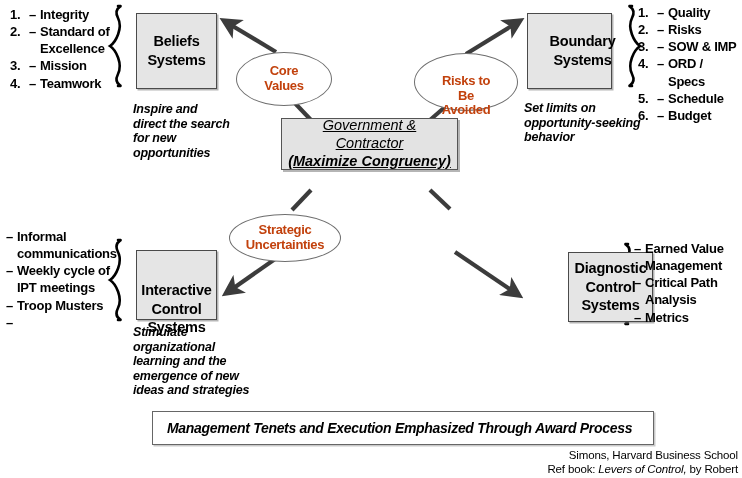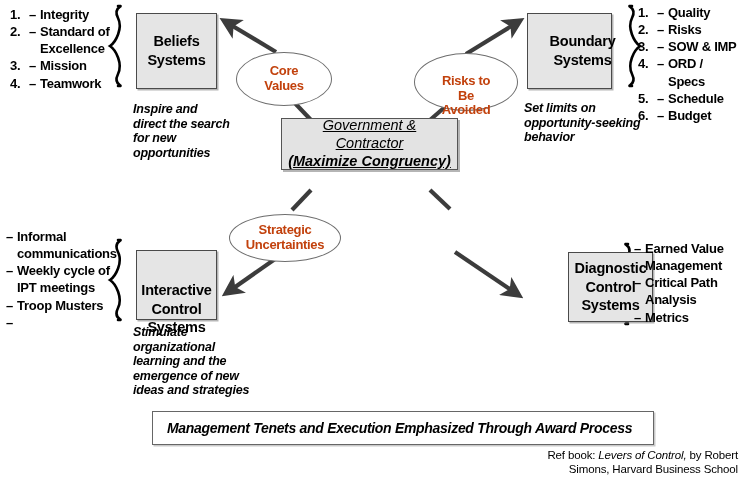--- a/index.html
+++ b/index.html
@@ -282,17 +282,17 @@
     <div class="row">
       <span class="dash">–</span><span class="txt">Metrics</span>
     </div>
   </div>
 
   <div class="banner-box" style="left:128px; top:411px; width:502px; height:34px;margin-left:24px;">
     <span>Management Tenets and Execution Emphasized Through Award Process</span>
   </div>
 
   <div class="ref-note" style="left:430px; top:448px; width:308px;">
+    <div>Simons, Harvard Business School</div>
     <div><span>Ref book:</span> <span class="bookttl">Levers of Control,</span> <span>by Robert</span></div>
-    <div>Simons, Harvard Business School</div>
   </div>
 
 </div>
 
 </body></html>

